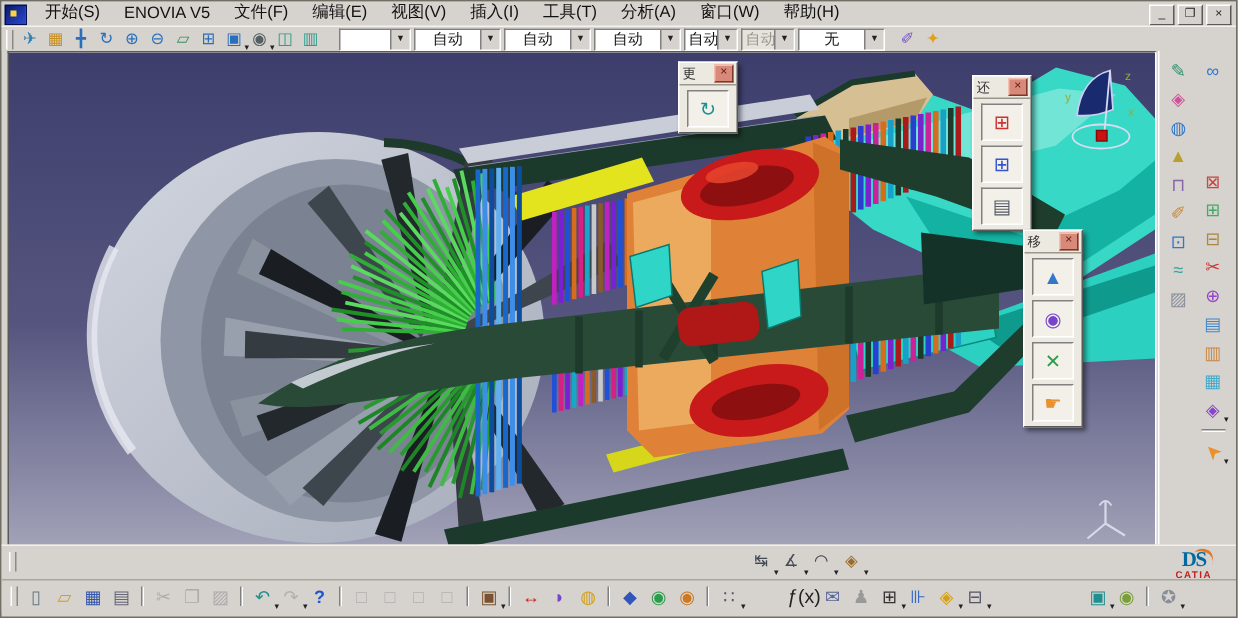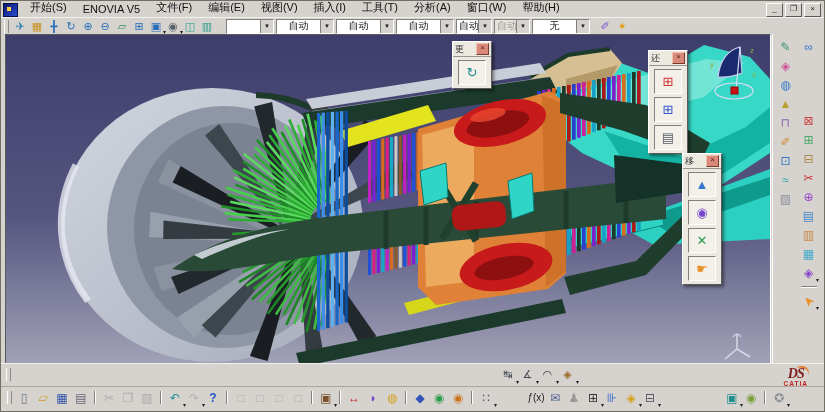--- a/index.html
+++ b/index.html
@@ -58,22 +58,22 @@
   .rcol .gl{font-size:12px;}
   
   .rowA{position:absolute;left:0;bottom:24px;right:0;height:23px;background:#d6d3ce;border-top:1px solid #f2f0ea;}
   .rowB{position:absolute;left:0;bottom:3px;right:0;height:21px;background:#d6d3ce;display:flex;align-items:center;
         border-top:1px solid #aaa69e;padding-left:3px;}
   .rowB .tbtn{width:18px;height:16px;}
   .rowB .gl{font-size:12px;}
   .measure-strip{position:absolute;left:497px;top:2px;}
   .measure-strip .tbtn{width:19px;height:17px;}
   .logo{position:absolute;right:16px;top:1px;text-align:center;line-height:1;}
-  .logo .ds{font-family:"Liberation Serif","DejaVu Serif",serif;font-style:italic;font-weight:bold;
-            font-size:14px;color:#7f1d1d;letter-spacing:-1px;}
+  .logo .ds{font-family:"Liberation Serif","DejaVu Serif",serif;font-weight:bold;
+            font-size:14px;color:#0369a1;letter-spacing:-1px;}
   .logo .swoosh{position:absolute;left:12px;top:1px;width:14px;height:7px;border-top:2px solid #e87722;
                 border-radius:50%/60% 100% 0 0;transform:rotate(18deg);}
   .logo .nm{font-size:6.5px;font-weight:bold;color:#c22020;letter-spacing:1px;margin-top:0;}
   
   .compass{position:absolute;left:700px;top:8px;}
   .axisind{position:absolute;left:714px;top:294px;opacity:.9;}
 </style>
 </head>
 <body>
 
@@ -662,21 +662,21 @@
         <span class="tbtn">
           <span class="gl" style="color: rgb(204, 119, 34);">◉</span>
         </span>
         <i class="hsep"></i>
         <span class="tbtn">
           <span class="gl" style="color: rgb(85, 85, 102);">∷</span>
           <span class="ddm">▾</span>
         </span>
         <i class="gap" style="width: 30px;"></i>
         <span class="tbtn">
-          <span class="gl" style="color: rgb(34, 34, 34); font-size: 10px;">ƒ(x)</span>
+          <span class="gl" style="color: rgb(34, 34, 34); font-size: 13px;">ƒ(x)</span>
         </span>
         <span class="tbtn">
           <span class="gl" style="color: rgb(85, 102, 153);">✉</span>
         </span>
         <span class="tbtn">
           <span class="gl" style="color: rgb(153, 153, 153);">♟</span>
         </span>
         <span class="tbtn">
           <span class="gl" style="color: rgb(51, 51, 51);">⊞</span>
           <span class="ddm">▾</span>

